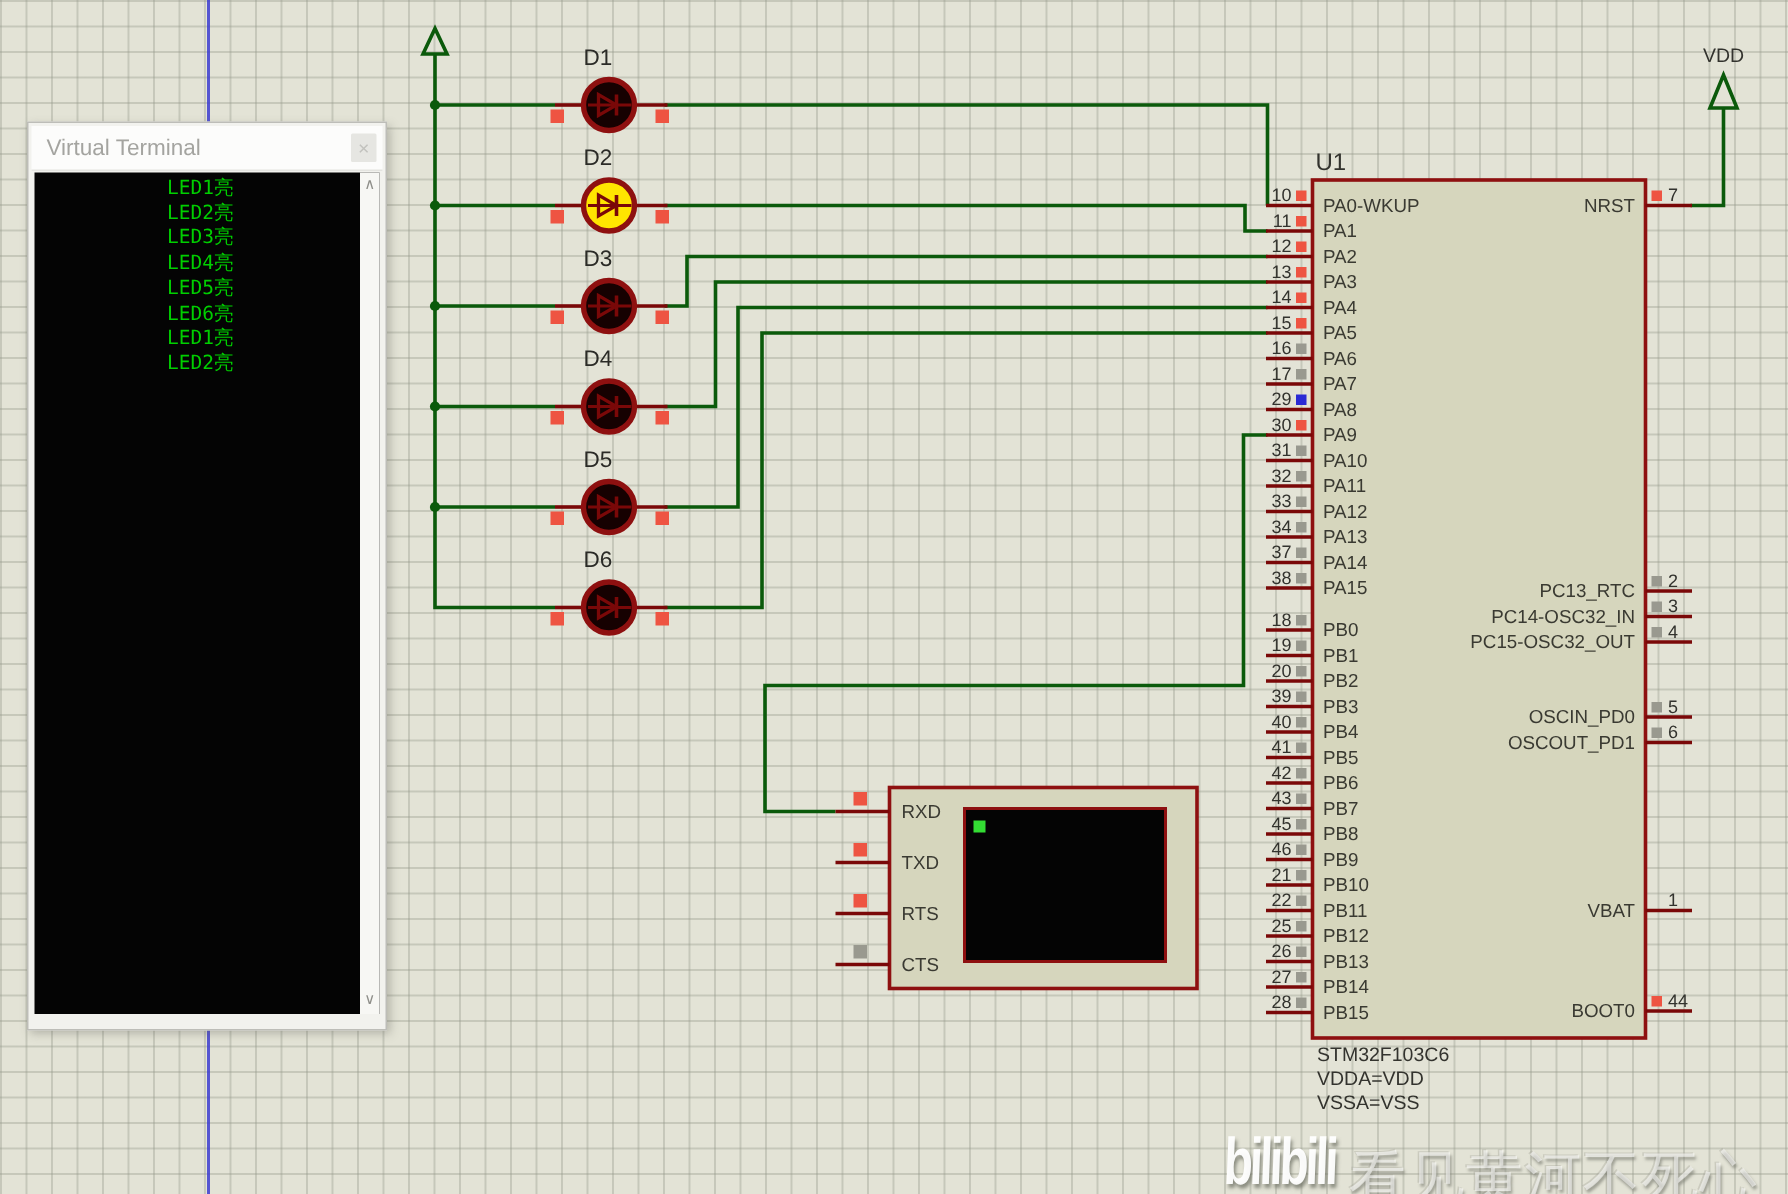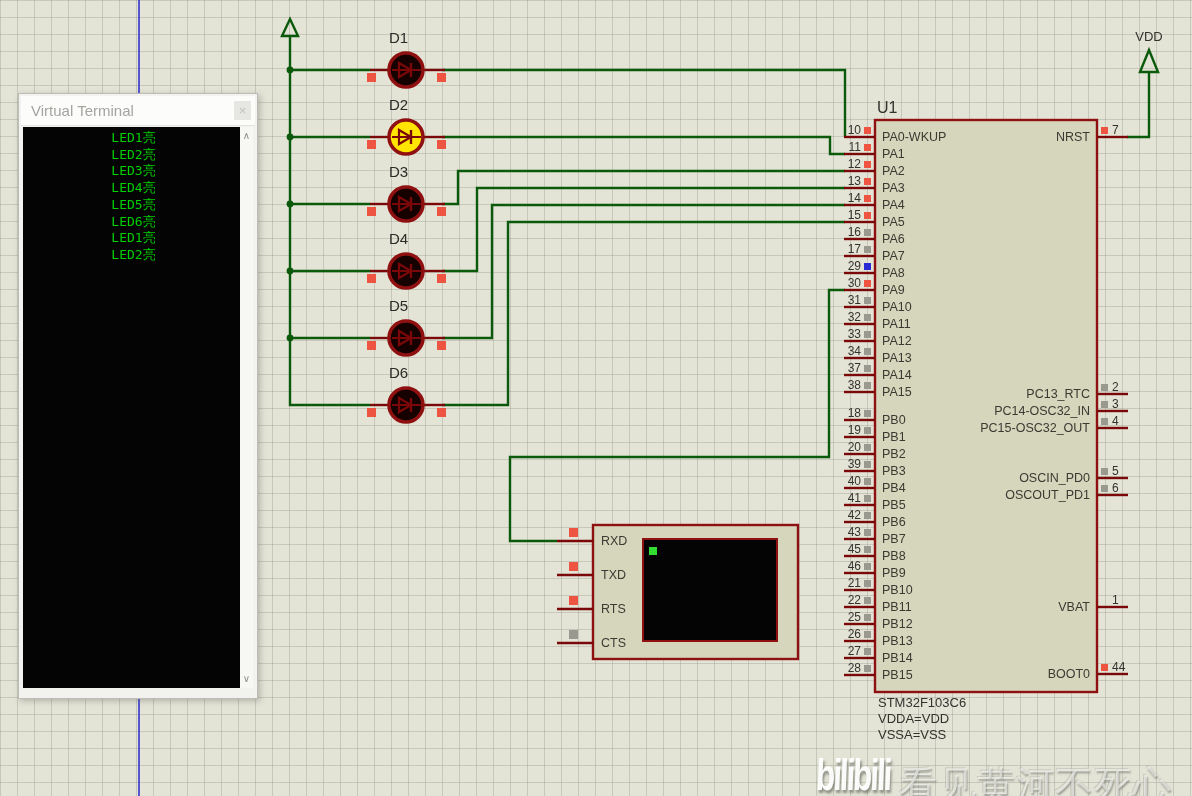--- a/index.html
+++ b/index.html
@@ -19,21 +19,21 @@
   svg text{font-family:"Liberation Sans", sans-serif;}
   .pin-num{font-size:12px;fill:#33332e;}
   .pin-name{font-size:12.5px;fill:#3a3a32;}
   .chip-ref{font-size:16px;fill:#33332e;}
   .chip-note{font-size:13px;fill:#33332e;}
   .led-ref{font-size:15px;fill:#2b2b27;}
   .pwr-label{font-size:13px;fill:#33332e;}
 
   
   .vt-window{
-    position:absolute;left:18px;top:93px;width:240px;height:606px;
+    position:absolute;left:18px;top:81px;width:240px;height:606px;
     background:#f2f2ee;border:1px solid #bdbdb8;box-shadow:2px 2px 6px rgba(90,90,80,.35);
     box-sizing:border-box;
   }
   .vt-titlebar{
     position:absolute;left:2px;top:2px;right:2px;height:29px;background:#fcfcfb;
     display:flex;align-items:center;border-bottom:1px solid #e4e4e0;
   }
   .vt-title{color:#a4a4a0;font-size:15px;padding-left:10px;flex:1;}
   .vt-close{
     width:17px;height:19px;background:#e6e6e2;color:#c2c2be;font-size:13px;

